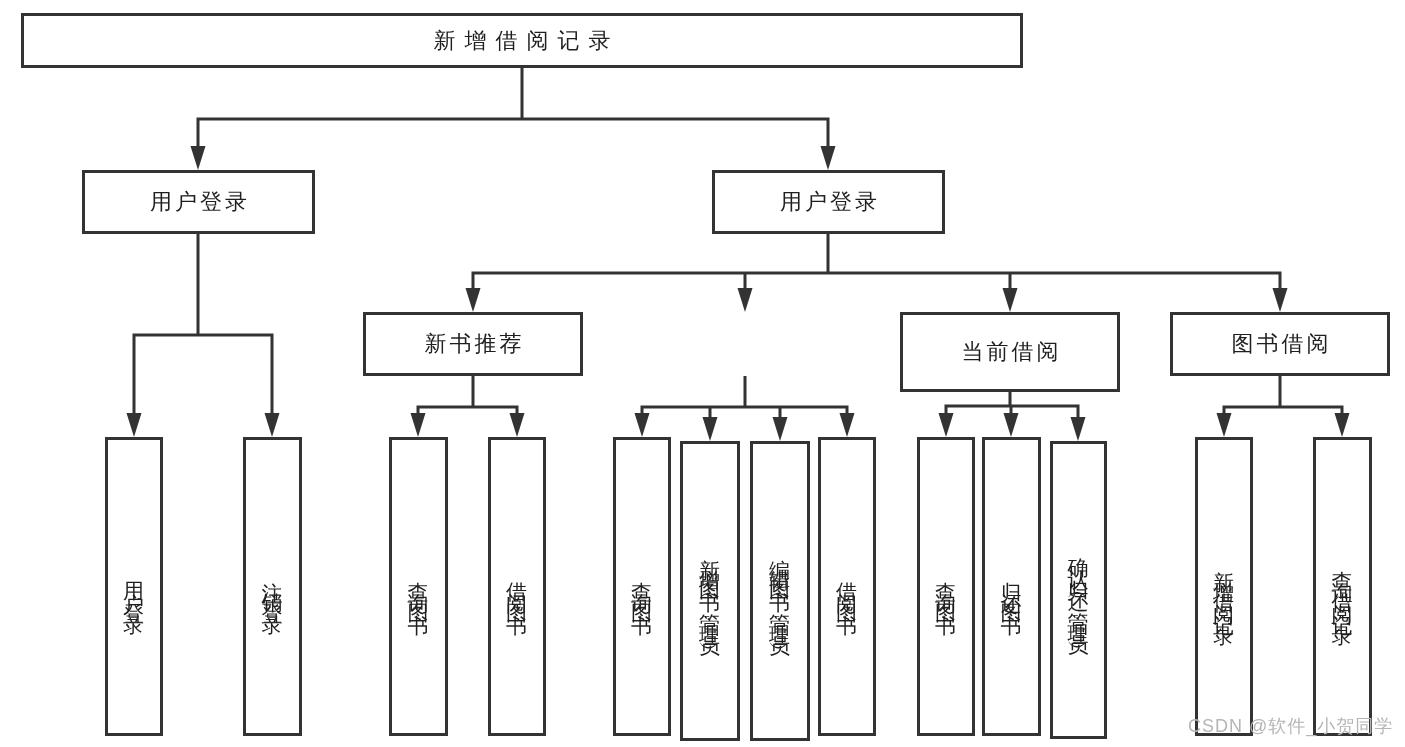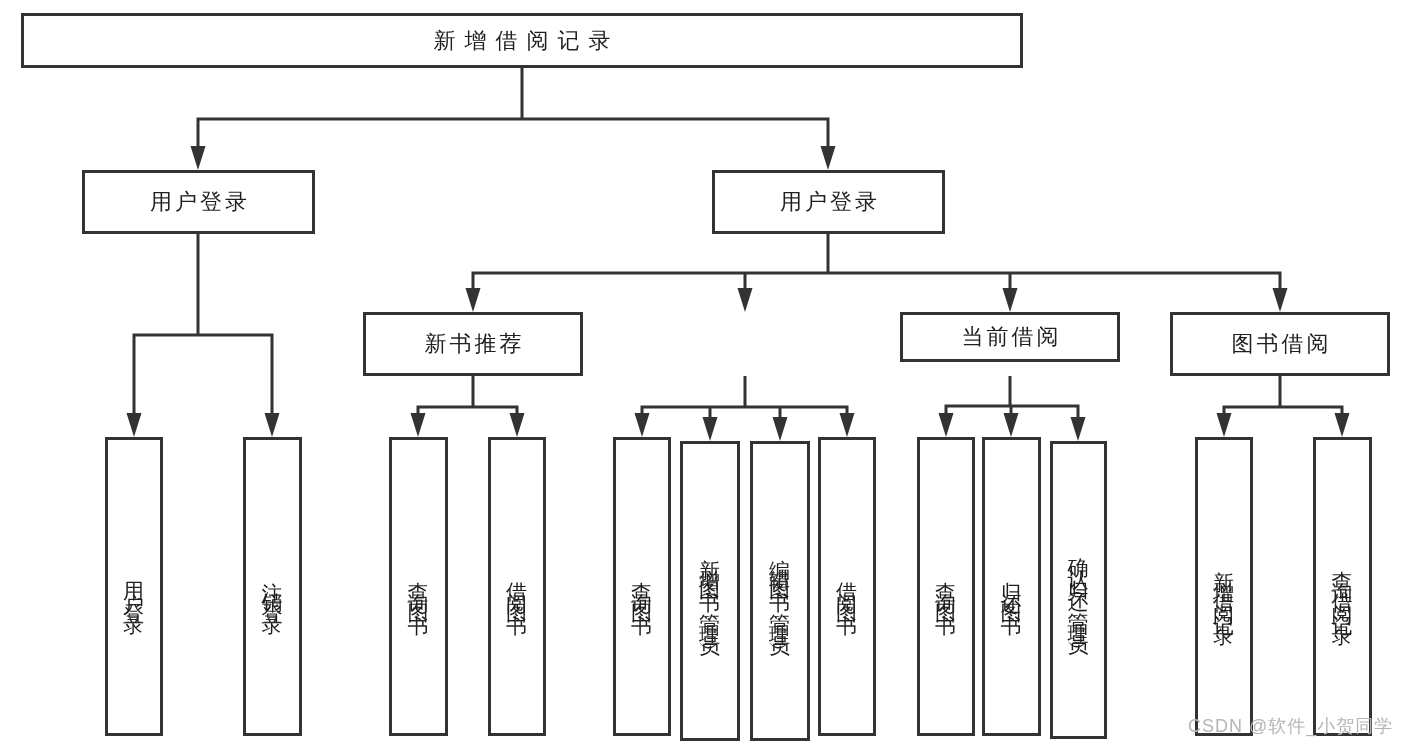--- a/index.html
+++ b/index.html
@@ -88,21 +88,21 @@
       <polygon points="1334.5,413 1349.5,413 1342,437"></polygon>
     </g>
   </svg>
 
   <div class="box h root-box" style="left:21px;top:13px;width:1002px;height:55px">新增借阅记录</div>
 
   <div class="box h" style="left:82px;top:170px;width:233px;height:64px">用户登录</div>
   <div class="box h" style="left:712px;top:170px;width:233px;height:64px">用户登录</div>
 
   <div class="box h" style="left:363px;top:312px;width:220px;height:64px">新书推荐</div>
-  <div class="box h" style="left:900px;top:312px;width:220px;height:50px">当前借阅</div>
+  <div class="box h" style="left:900px;top:312px;width:220px;height:80px">当前借阅</div>
   <div class="box h" style="left:1170px;top:312px;width:220px;height:64px">图书借阅</div>
 
   <div class="box v" style="left:105px;top:437px;width:58px;height:299px">用户登录</div>
   <div class="box v" style="left:243px;top:437px;width:59px;height:299px">注销登录</div>
 
   <div class="box v" style="left:389px;top:437px;width:59px;height:299px">查询图书</div>
   <div class="box v" style="left:488px;top:437px;width:58px;height:299px">借阅图书</div>
 
   <div class="box v" style="left:613px;top:437px;width:58px;height:299px">查询图书</div>
   <div class="box v" style="left:680px;top:441px;width:60px;height:300px">新增图书（管理员）</div>

